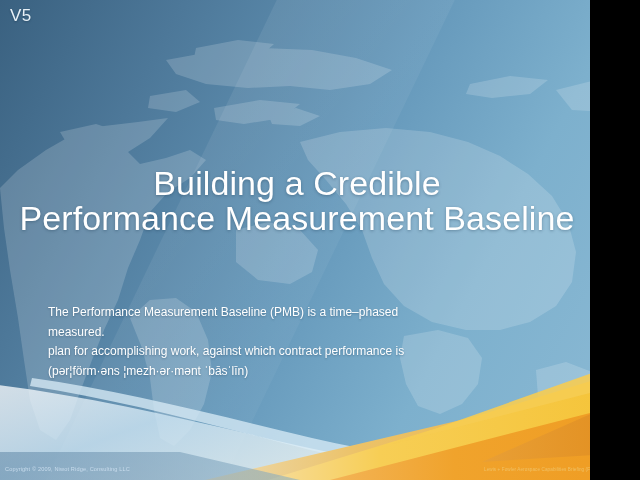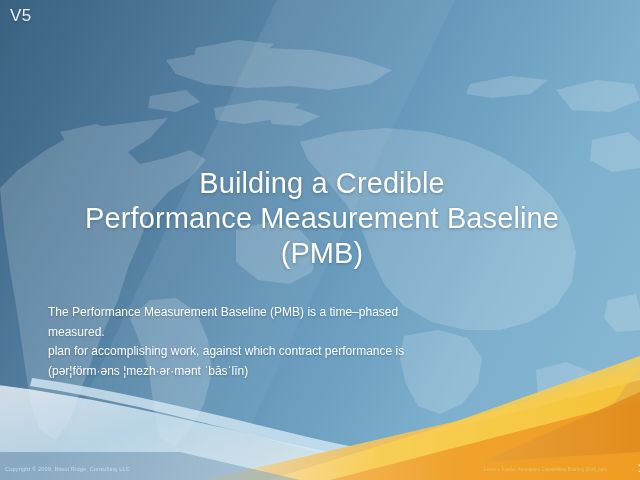--- a/index.html
+++ b/index.html
@@ -1,32 +1,32 @@
 <!DOCTYPE html>
 <html><head>
 <meta charset="utf-8">
 <style>
   html,body{margin:0;padding:0;background:#000;}
   body{width:640px;height:480px;overflow:hidden;
        font-family:"Liberation Sans","DejaVu Sans",sans-serif;}
 
-  #slide{position:relative;width:640px;height:480px;overflow:hidden;
+  #slide{position:relative;width:590px;height:480px;overflow:hidden;
          background:linear-gradient(118deg,#3a6180 0%,#4d7899 22%,#6699bb 52%,#7db0cd 74%,#8ab9d4 100%);}
 
   
   .art{position:absolute;left:0;top:0;width:640px;height:480px;}
   .art svg{display:block;width:640px;height:480px;}
 
   
   #version{position:absolute;left:10px;top:6px;font-size:17px;color:#e8f1f7;
            letter-spacing:.3px;text-shadow:0 1px 2px rgba(20,50,75,.45);}
 
   
   #title{position:absolute;left:4px;right:0;top:166px;text-align:center;
-         font-size:29px;line-height:35px;color:#ffffff;font-weight:400;
+         font-size:34px;line-height:35px;color:#ffffff;font-weight:400;
          letter-spacing:.1px;text-shadow:0 1px 3px rgba(25,55,80,.38);}
   #title .tline{display:block;white-space:nowrap;}
 
   
   #body{position:absolute;left:48px;top:303px;width:530px;
         font-size:12px;line-height:19.5px;color:#ffffff;
         text-shadow:0 1px 2px rgba(25,55,80,.35);}
   #body .bline{display:block;white-space:nowrap;}
   #pron{display:block;white-space:nowrap;}
 
@@ -127,21 +127,20 @@
 
       <path d="M0 452 L180 452 L300 480 L0 480 Z" fill="url(#gFootFade)" opacity=".55"></path>
     </svg>
   </div>
 
   <div id="version">V5</div>
 
   <div id="title">
     <span class="tline">Building a Credible</span>
     <span class="tline">Performance Measurement Baseline</span>
-    <span class="tline">(PMB)</span>
   </div>
 
   <div id="body">
     <span class="bline">The Performance Measurement Baseline (PMB) is a time–phased</span>
     <span class="bline">measured.</span>
     <span class="bline">plan for accomplishing work, against which contract performance is</span>
     <span id="pron">(pər¦förm·əns ¦mezh·ər·mənt ˈbāsˈlīn)</span>
   </div>
 
   <div id="foot-left">Copyright © 2009, Niwot Ridge, Consulting LLC</div>

